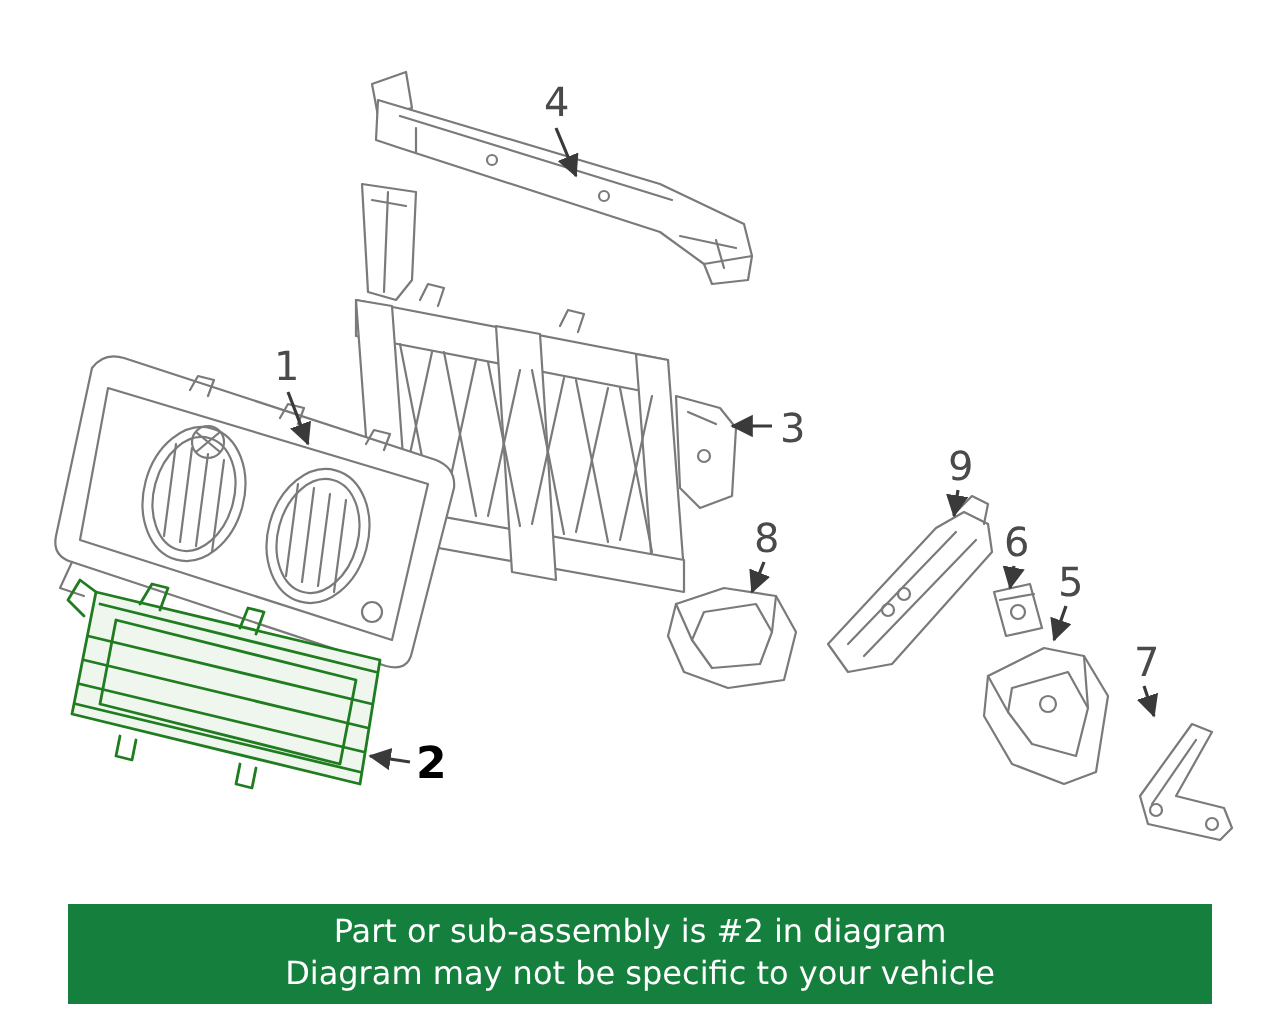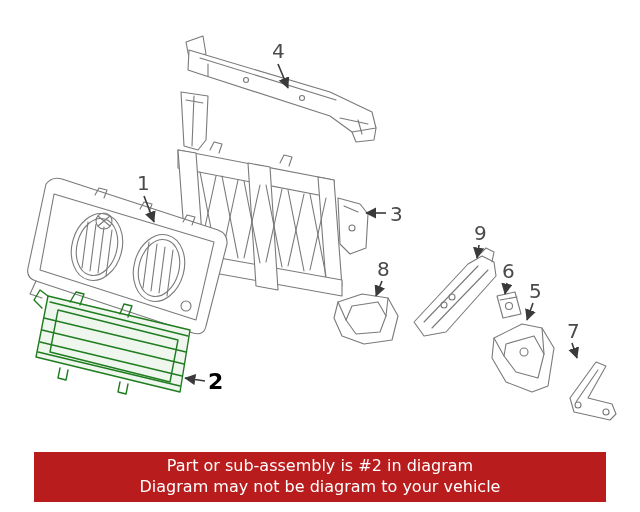--- a/index.html
+++ b/index.html
@@ -10,21 +10,21 @@
   svg.diagram { position:absolute; top:0; left:0; }
   .part-line   { fill:none; stroke:#7a7a7a; stroke-width:1.1; stroke-linejoin:round; stroke-linecap:round; }
   .part-fill   { fill:#ffffff; stroke:#7a7a7a; stroke-width:1.1; stroke-linejoin:round; }
   .green-line  { fill:none; stroke:#1f7c1f; stroke-width:1.4; stroke-linejoin:round; stroke-linecap:round; }
   .green-fill  { fill:#eef6ee; stroke:#1f7c1f; stroke-width:1.4; stroke-linejoin:round; }
   .callout     { font-size:20px; fill:#4a4a4a; }
   .callout-bold{ font-size:22px; fill:#000000; font-weight:bold; }
   .arrow       { stroke:#3a3a3a; stroke-width:1.6; fill:none; }
   .banner {
     position:absolute; left:34px; right:34px; bottom:10px;
-    background:#b91c1c; color:#ffffff; text-align:center;
+    background:#15803d; color:#ffffff; text-align:center;
     padding:3px 0 5px 0;
   }
   .banner div { font-size:16px; line-height:21px; }
 </style>
 </head>
 <body>
 
 <div class="canvas">
 
   <svg class="diagram" width="640" height="512" viewBox="0 0 640 512">
@@ -152,16 +152,16 @@
       <line class="arrow" x1="572" y1="343" x2="577" y2="358" marker-end="url(#arrowhead)"></line>
     </g>
     <g>
       <line class="arrow" x1="205" y1="381" x2="185" y2="378" marker-end="url(#arrowhead)"></line>
       <text class="callout-bold" x="208" y="389">2</text>
     </g>
   </svg>
 
   <div class="banner">
     <div>Part or sub-assembly is #2 in diagram</div>
-    <div>Diagram may not be diagram to your vehicle</div>
+    <div>Diagram may not be specific to your vehicle</div>
   </div>
 
 </div>
 
 </body></html>

